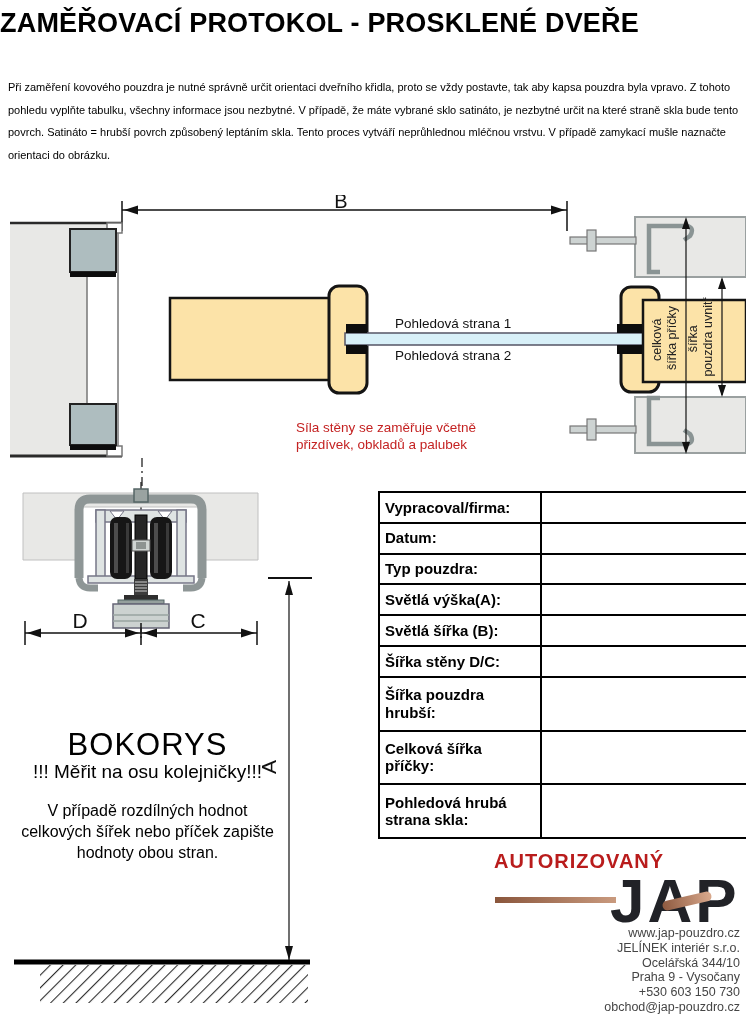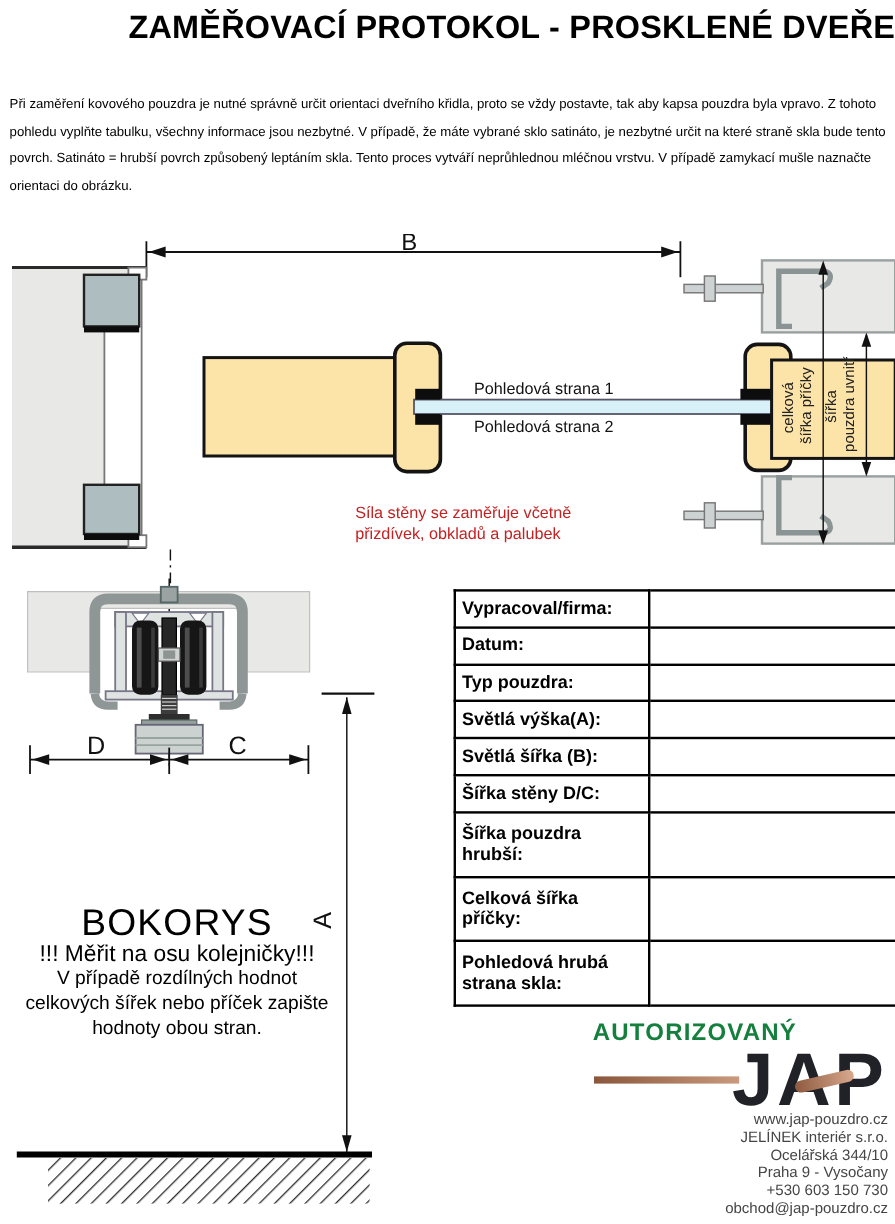--- a/index.html
+++ b/index.html
@@ -1,41 +1,41 @@
 <!DOCTYPE html>
 <html><head>
 <meta charset="utf-8">
 <style>
   html,body { margin:0; padding:0; background:#fff; }
   .page {
     position:relative; width:746px; height:1020px; background:#ffffff;
     font-family:"Liberation Sans", sans-serif; color:#000; overflow:hidden;
   }
-  .title { position:absolute; top:8px; left:0; width:746px; text-align:right;
+  .title { position:absolute; top:8px; left:0; width:746px; text-align:left;
     font-size:27px; font-weight:bold; line-height:31px; letter-spacing:0.2px; }
   .intro { position:absolute; top:76px; left:8px; width:732px;
     font-size:11px; line-height:22.6px; }
   svg text { font-family:"Liberation Sans", sans-serif; }
 
   
   .form-table { position:absolute; left:378px; top:491px; border-collapse:collapse;
     width:359px; height:348px; table-layout:fixed; }
   .form-table td { border:2.5px solid #000; padding:2px 5px; vertical-align:middle; }
   .form-table td.lbl { width:150px; font-weight:bold; font-size:15px; line-height:17.5px; }
   .form-table td.val { width:197px; }
 
   
   .bokorys-text { position:absolute; left:15px; top:728px; width:265px; text-align:center; }
-  .bokorys-title { font-size:31px; font-weight:400; letter-spacing:1px; line-height:34px;margin-top:24px; }
+  .bokorys-title { font-size:31px; font-weight:400; letter-spacing:1px; line-height:34px; }
   .bokorys-sub { font-size:16px; line-height:19px; margin-top:3px; }
   .bokorys-warn { font-size:19px; line-height:19px; }
-  .bokorys-note { font-size:16px; line-height:21px; }
+  .bokorys-note { font-size:16px; line-height:21px; margin-top:19px; }
 
   
-  .dealer-copper { position:absolute; left:494px; top:851px; color:#15803d;
+  .dealer-copper { position:absolute; left:494px; top:851px; color:#b91c1c;
     font-size:20px; font-weight:bold; line-height:21px; letter-spacing:1px; }
   .dealer-bar { position:absolute; left:495px; top:897px; width:121px; height:6px;
     background:linear-gradient(90deg,#8a563c,#c99a7e); }
   .jap-brand { position:absolute; left:610px; top:872px; font-size:62px; font-weight:bold;
     line-height:58px; letter-spacing:3px; color:#212227; }
   .jap-swoosh { position:absolute; left:662px; top:896px; width:50px; height:10px;
     border-radius:5px; background:linear-gradient(90deg,#8e5a40,#d9a98d);
     transform:rotate(-13deg); }
   .dealer-contact { position:absolute; right:6px; top:926px; text-align:right;
     font-size:12.5px; line-height:14.8px; color:#454545; }

